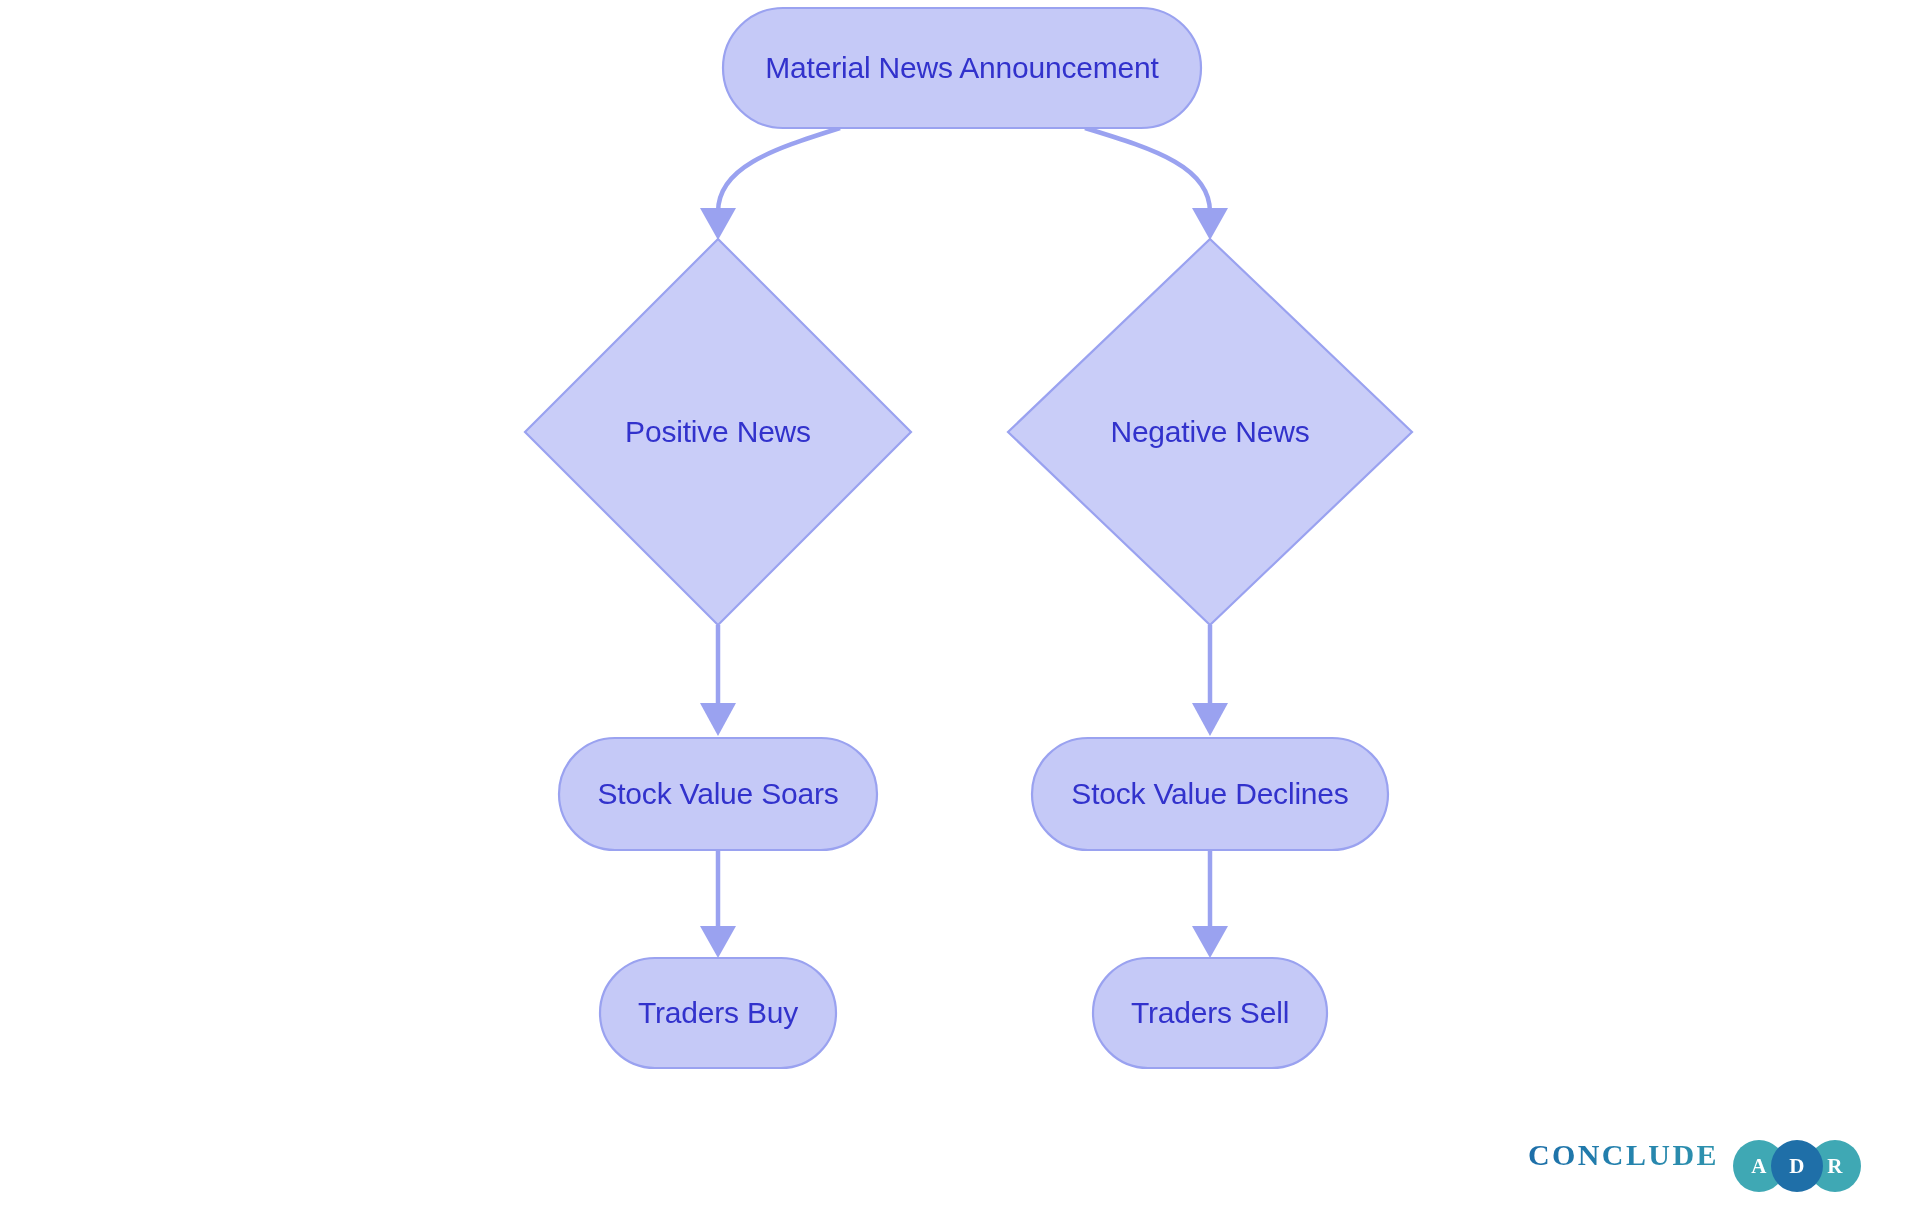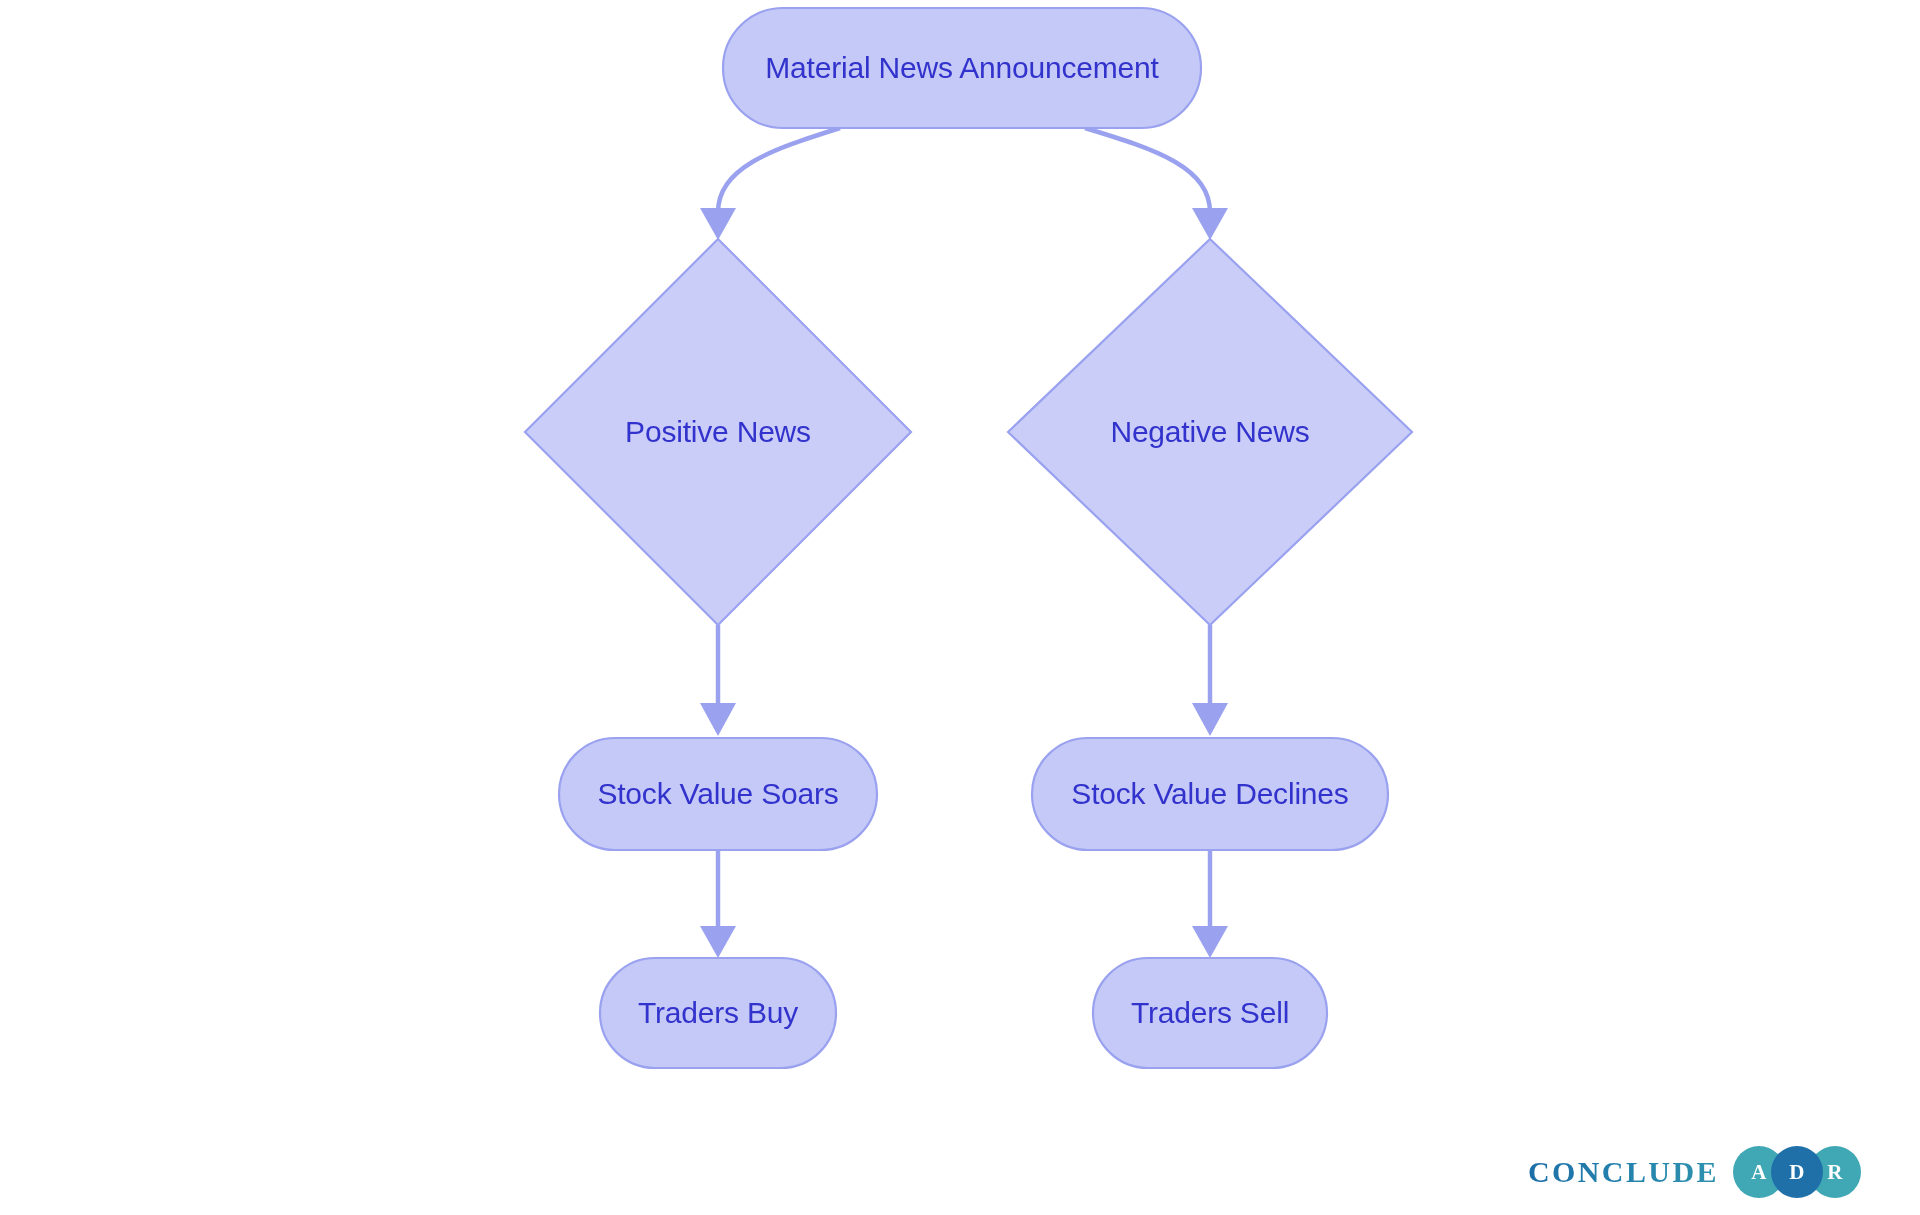--- a/index.html
+++ b/index.html
@@ -40,21 +40,21 @@
   .arrow-head {
     stroke: none;
   }
   
   #brand-logo {
     position: absolute;
     left: 1528px;
     top: 1140px;
     height: 64px;
     display: flex;
-    align-items: center;
+    align-items: flex-start;
     gap: 14px;
   }
   #brand-wordmark {
     font-family: "Liberation Serif", serif;
     font-size: 30px;
     font-weight: 700;
     letter-spacing: 2.4px;
     background: linear-gradient(90deg, #1d6ea8 0%, #2380ad 45%, #2f93ae 100%);
     -webkit-background-clip: text;
     background-clip: text;

